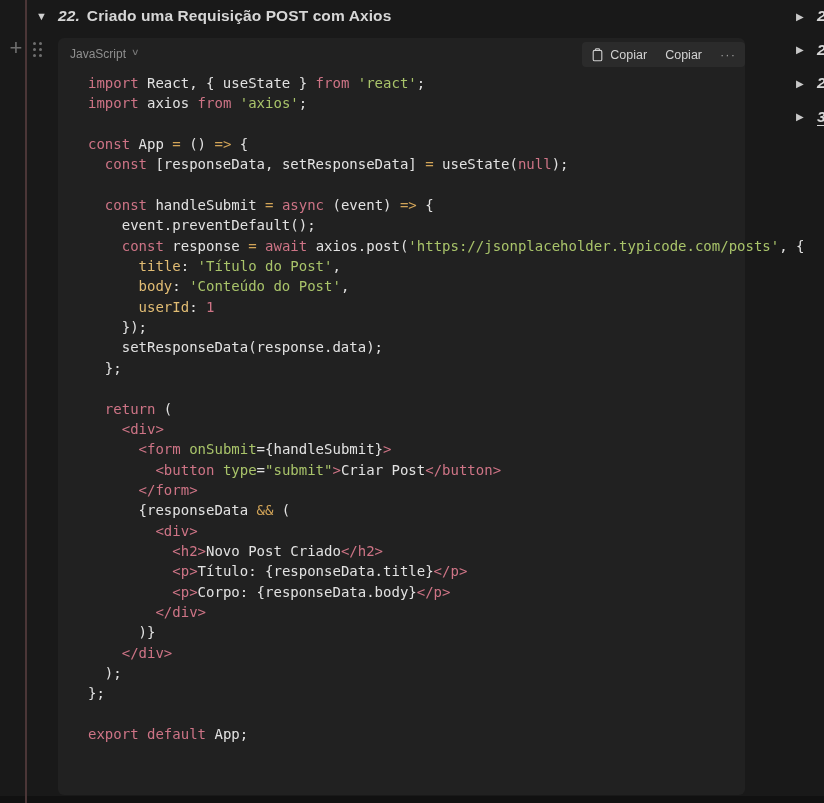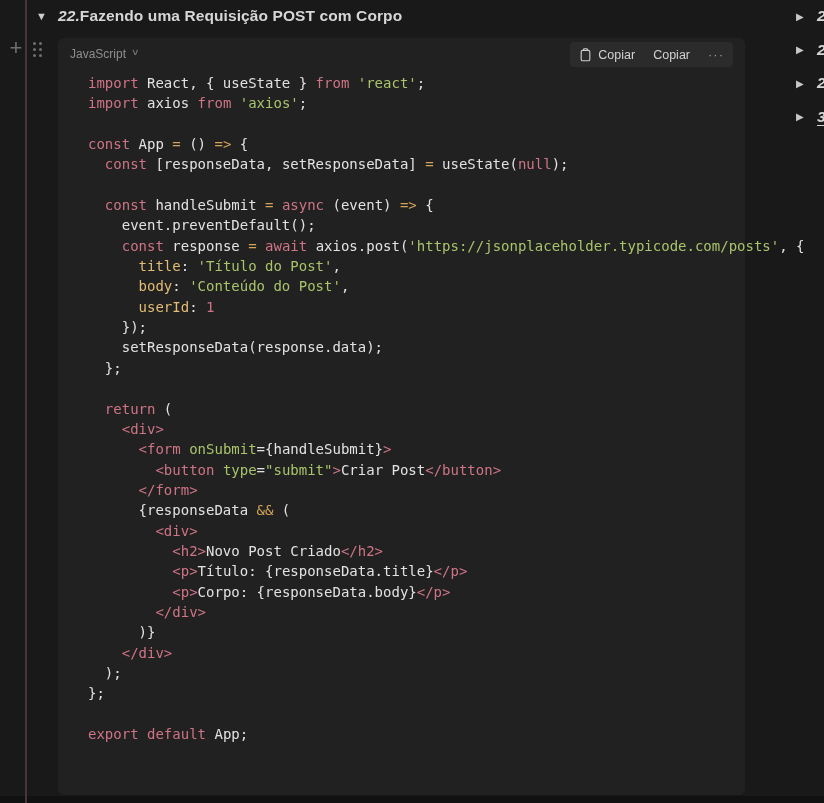--- a/index.html
+++ b/index.html
@@ -25,35 +25,35 @@
     position:absolute;left:33px;top:42px;
     display:grid;grid-template-columns:repeat(2,6px);grid-auto-rows:6px;
     z-index:4;cursor:grab;
   }
   .drag-handle i{width:3px;height:3px;border-radius:50%;background:#6f6f6f;}
 
   
   .heading-row{position:absolute;left:36px;top:7px;display:flex;align-items:center;}
   .toggle-down-icon{color:#cfcfcf;font-size:11px;width:22px;cursor:pointer;}
   .heading-text{color:var(--heading-text,#d6d6d6);font-size:15.5px;font-weight:700;letter-spacing:.1px;}
-  .heading-number{font-style:italic;}
+  .heading-number{font-style:italic;margin-right:7px;}
 
   
   .code-block{
     position:absolute;left:58px;top:38px;width:687px;height:757px;
     background:var(--code-bg,#212121);border-radius:6px;box-sizing:border-box;
   }
   .code-header{position:relative;height:32px;}
   .lang-select{
     position:absolute;left:12px;top:9px;display:flex;align-items:flex-start;gap:6px;
     color:var(--muted-text,#8f8f8f);font-size:12px;cursor:pointer;
   }
   .lang-caret{font-size:9px;color:#777;transform:scaleX(1.3);}
   .code-toolbar{
-    position:absolute;top:4px;right:12px;height:25px;
+    position:absolute;top:4px;right:0;height:25px;
     background:var(--toolbar-bg,#2b2b2b);border-radius:4px;
     display:flex;align-items:center;color:#d2d2d2;font-size:12.5px;
   }
   .tb-btn{display:flex;align-items:center;gap:6px;height:100%;padding:0 9px;cursor:pointer;}
   .tb-more{color:#9a9a9a;font-size:13px;letter-spacing:1px;padding:0 9px;cursor:pointer;}
   .copy-icon svg{display:block;}
 
   .code-content{
     padding:3px 0 0 30px;
     font-family:"DejaVu Sans Mono",monospace;
@@ -88,21 +88,21 @@
     <i></i>
       <i></i>
       <i></i>
       <i></i>
       <i></i>
       <i></i>
   </div>
 
   <div class="heading-row">
     <span class="toggle-down-icon">▼</span>
-    <span class="heading-text"><span class="heading-number">22.</span><span>Fazendo uma Requisição POST com Corpo</span></span>
+    <span class="heading-text"><span class="heading-number">22.</span><span>Criado uma Requisição POST com Axios</span></span>
   </div>
 
   <div class="code-block">
     <div class="code-header">
       <div class="lang-select">
         <span>JavaScript</span>
         <span class="lang-caret">∨</span>
       </div>
       <div class="code-toolbar">
         <div class="tb-btn">

